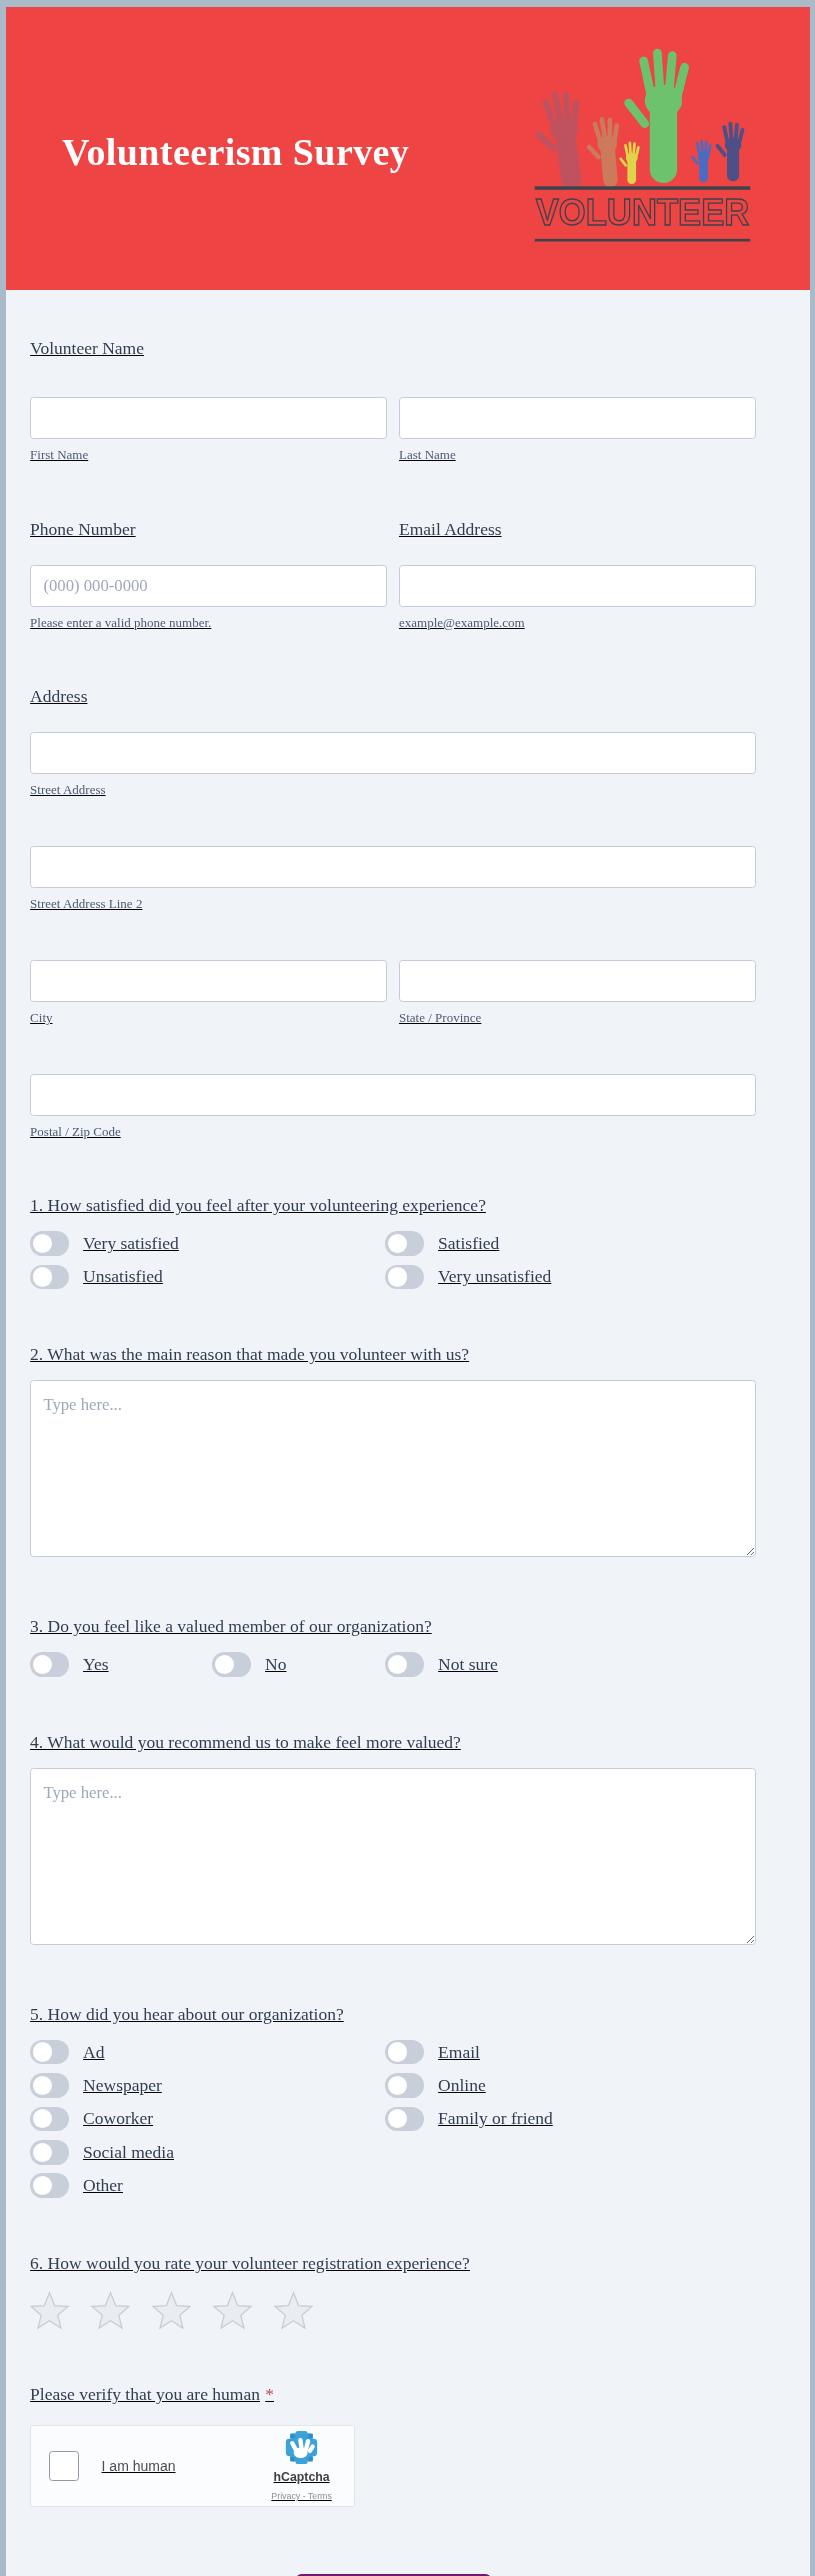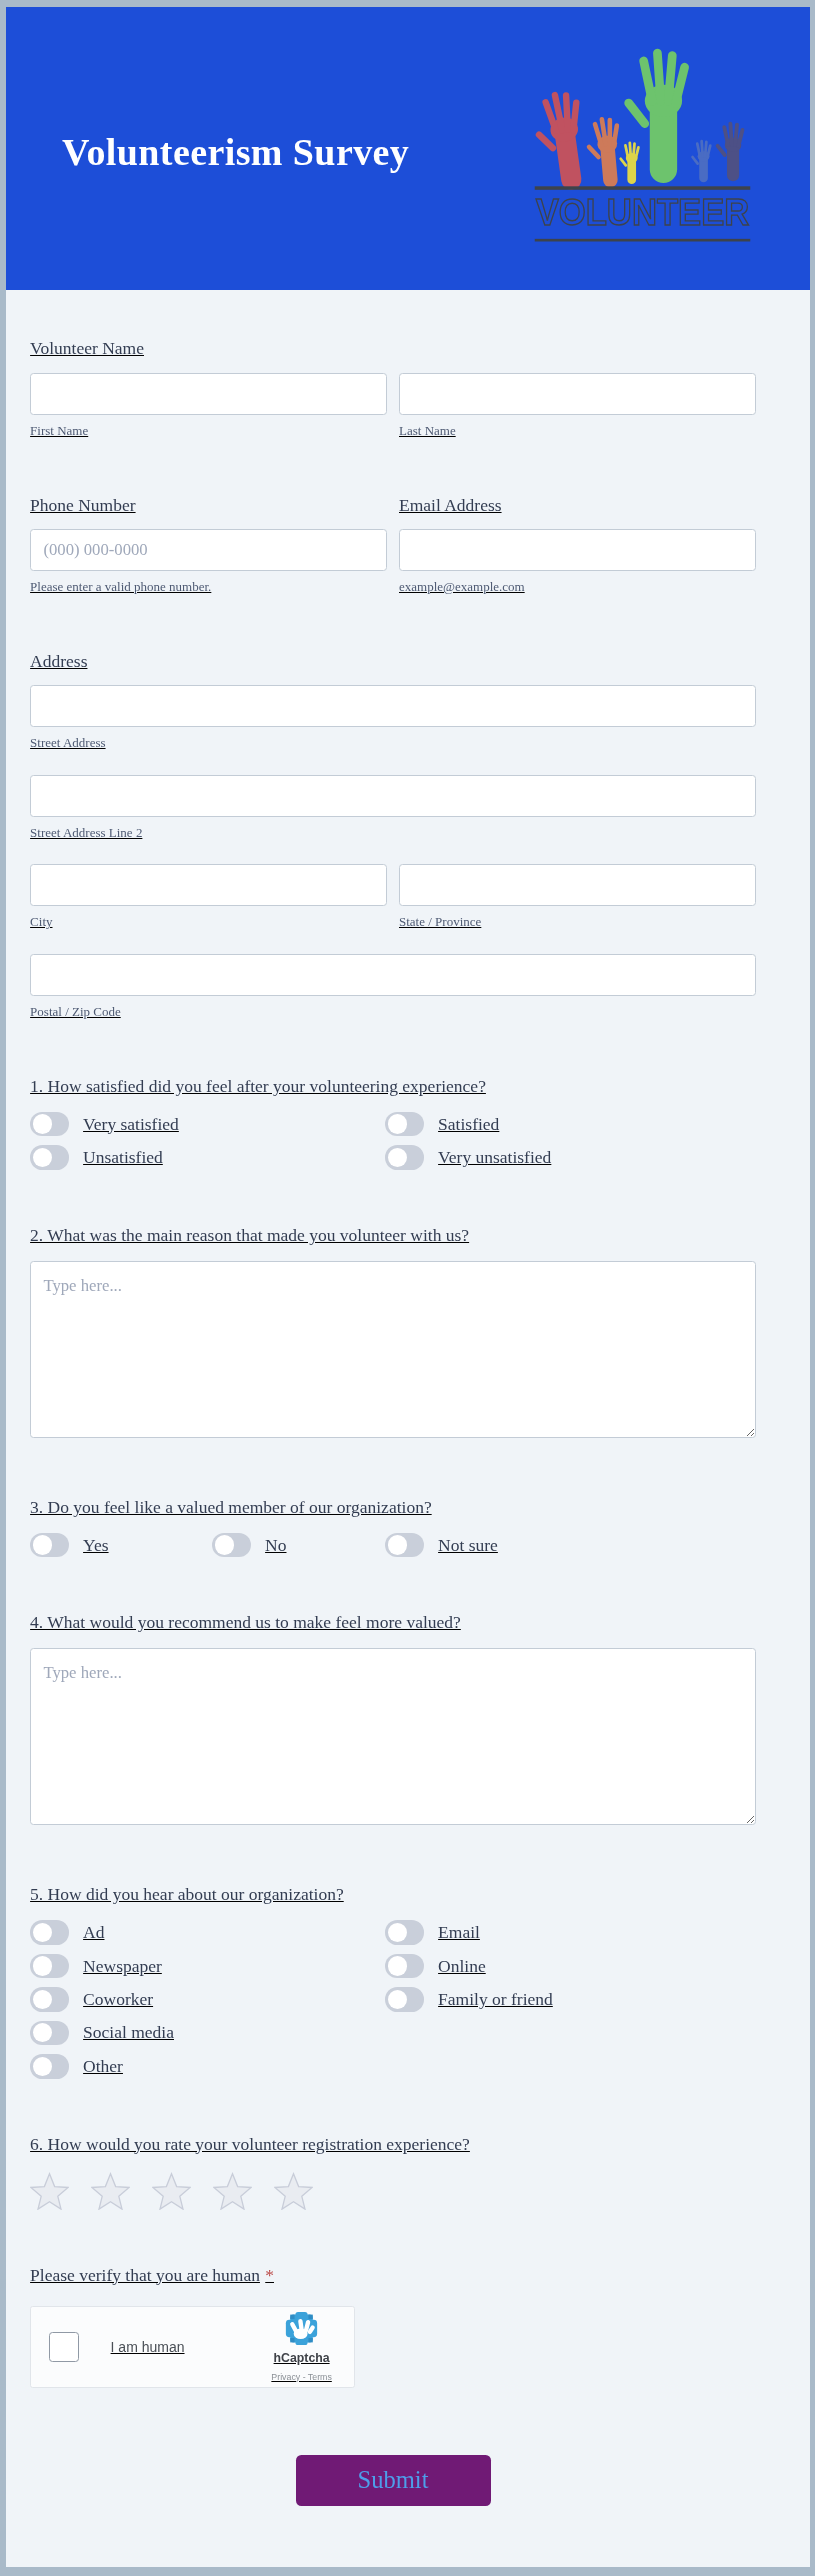--- a/index.html
+++ b/index.html
@@ -14,21 +14,21 @@
     min-height: 2560px;
     background: #f0f4f8;
     display: flex;
     flex-direction: column;
   }
 
   
   .hdr {
     flex: none;
     height: 283px;
-    background: #1d4ed8;
+    background: #ef4444;
     position: relative;
     padding-left: 20px;
   }
   .hdr h1 {
     position: absolute;
     left: 56px;
     top: 123px;
     margin: 0;
     color: #ffffff;
     font-size: 38px;
@@ -67,20 +67,21 @@
     width: 100%;
     height: 42px;
     background: #ffffff;
     border: 0.9px solid #c3ccd6;
     border-radius: 3.5px;
     padding: 0 12.3px;
     font-family: "Liberation Serif", serif;
     font-size: 16.7px;
     color: #404040;
     outline: none;
+    margin-top: 24px;
   }
   input.tin::placeholder { color: #9fa8ba; }
   .sub {
     margin-top: 8px;
     font-size: 13px;
     line-height: 16.7px;
     color: #4e5a73;
   }
 
   textarea.tarea {
@@ -146,21 +147,20 @@
   .captcha-box {
     margin-top: 19.3px;
     width: 325px;
     height: 82px;
     background: #fbfcfd;
     border: 0.9px solid #e1e5ea;
     border-radius: 2.6px;
     display: flex;
     align-items: center;
     font-family: "Liberation Sans", sans-serif;
-    gap: 9px;
   }
   .cb {
     flex: none;
     width: 30px;
     height: 30px;
     margin-left: 17.5px;
     background: #ffffff;
     border: 1.8px solid #9099a5;
     border-radius: 3.5px;
     cursor: pointer;

